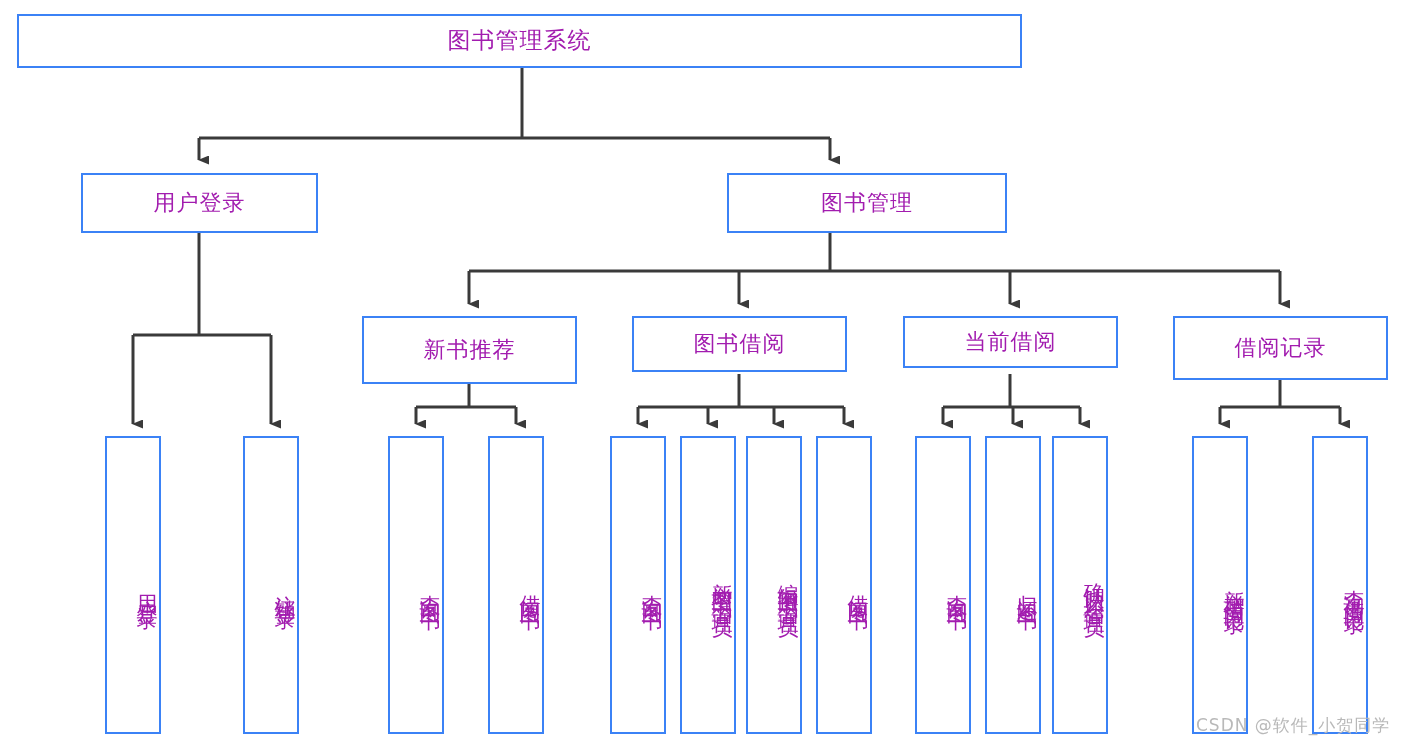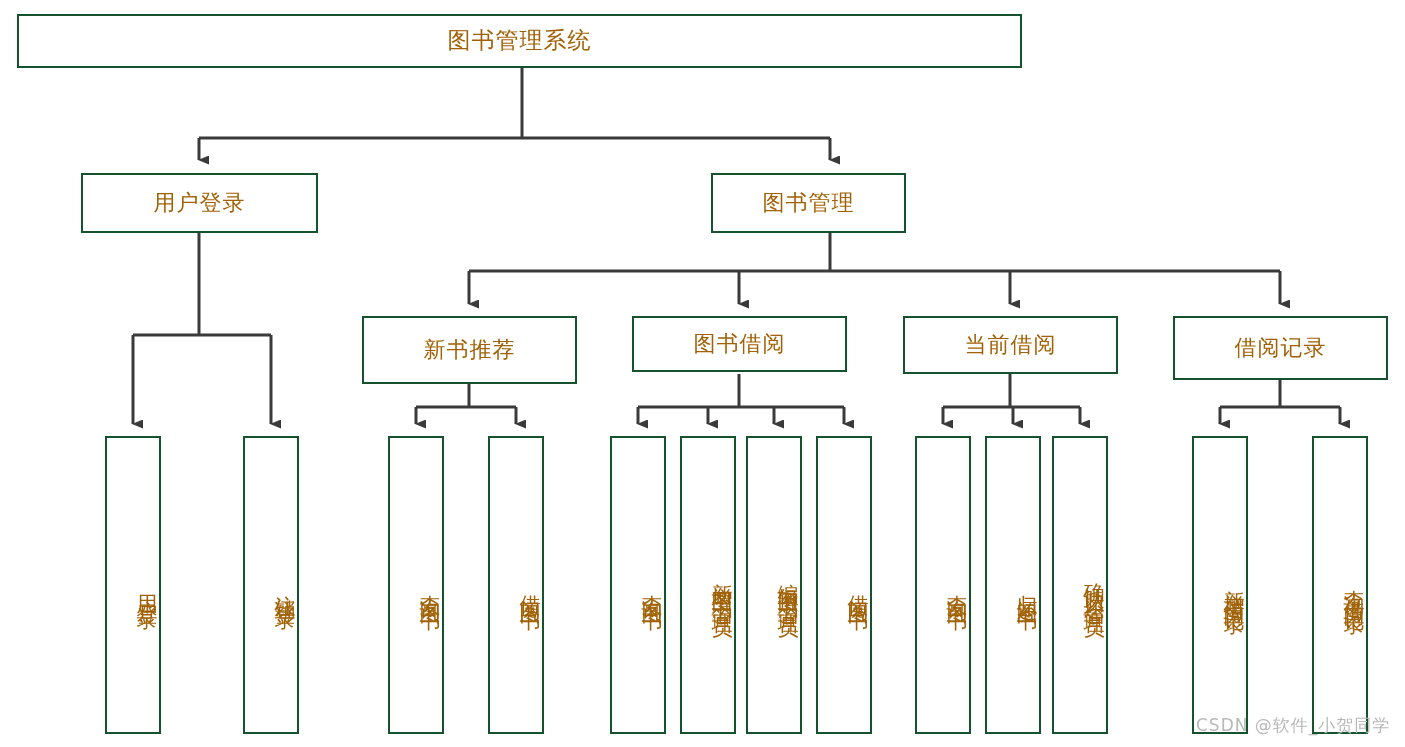--- a/index.html
+++ b/index.html
@@ -23,25 +23,25 @@
     left: 0;
     top: 0;
     width: 1405px;
     height: 747px;
     pointer-events: none;
   }
   .node {
     position: absolute;
     box-sizing: border-box;
     background: #ffffff;
-    border: 2px solid #14532d;
+    border: 2px solid #3b82f6;
     display: flex;
     align-items: center;
     justify-content: center;
-    color: #a16207;
+    color: #a21caf;
     line-height: 1.18;
     z-index: 2;
   }
   .node-h {
     font-size: 22px;
     letter-spacing: 1px;
   }
   .node-root {
     font-size: 23px;
   }
@@ -124,31 +124,31 @@
     </g>
   </svg>
 
   <div class="node node-h node-root" style="left: 17px; top: 14px; width: 1005px; height: 54px;">
     <span>图书管理系统</span>
   </div>
 
   <div class="node node-h" style="left: 81px; top: 173px; width: 237px; height: 60px;">
     <span>用户登录</span>
   </div>
-  <div class="node node-h" style="left: 711px; top: 173px; width: 195px; height: 60px;">
+  <div class="node node-h" style="left: 727px; top: 173px; width: 280px; height: 60px;">
     <span>图书管理</span>
   </div>
 
   <div class="node node-h" style="left: 362px; top: 316px; width: 215px; height: 68px;">
     <span>新书推荐</span>
   </div>
   <div class="node node-h" style="left: 632px; top: 316px; width: 215px; height: 56px;">
     <span>图书借阅</span>
   </div>
-  <div class="node node-h" style="left: 903px; top: 316px; width: 215px; height: 58px;">
+  <div class="node node-h" style="left: 903px; top: 316px; width: 215px; height: 52px;">
     <span>当前借阅</span>
   </div>
   <div class="node node-h" style="left: 1173px; top: 316px; width: 215px; height: 64px;">
     <span>借阅记录</span>
   </div>
 
   <div class="node node-v" style="left: 105px; top: 436px; width: 56px; height: 298px;">
     <span class="vlabel">用户登录</span>
   </div>
   <div class="node node-v" style="left: 243px; top: 436px; width: 56px; height: 298px;">

